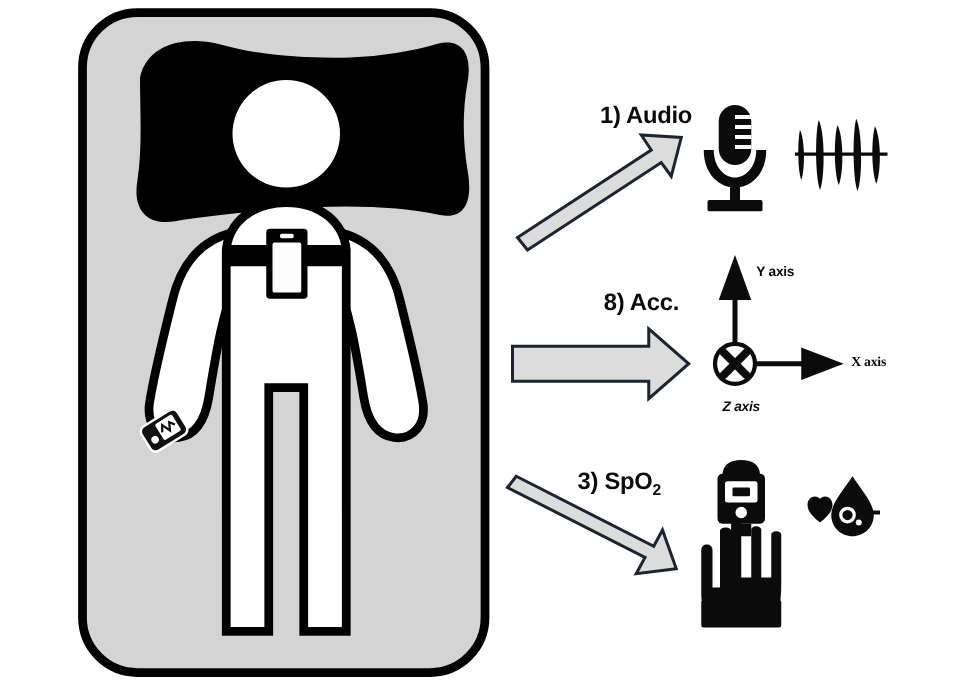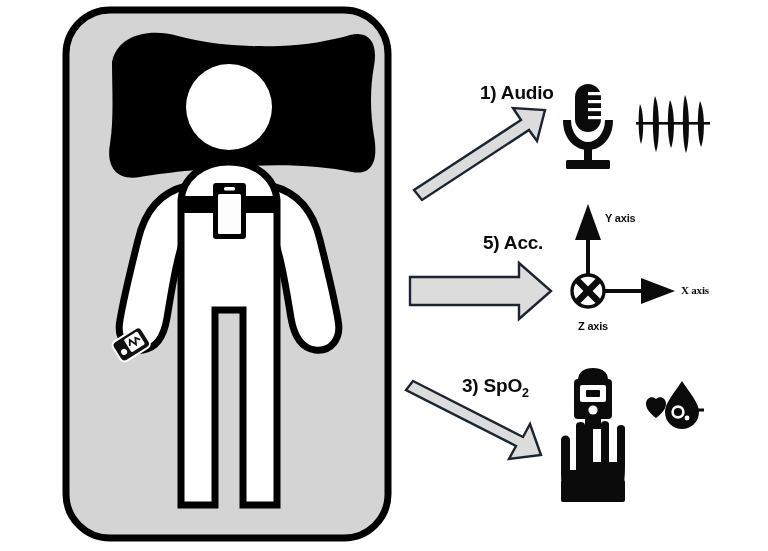--- a/index.html
+++ b/index.html
@@ -42,21 +42,21 @@
   .sub {
     font-size: 0.66em;
     vertical-align: sub;
     line-height: 0;
   }
   #lbl-audio { left: 480px; top: 82px; }
   #lbl-acc   { left: 483px; top: 232px; }
   #lbl-spo2  { left: 462px; top: 375px; }
   #lbl-yaxis { left: 605px; top: 212px; }
   #lbl-xaxis { left: 681px; top: 284px; font-family: Liberation Serif, serif; }
-  #lbl-zaxis { left: 578px; top: 320px; }
+  #lbl-zaxis { left: 578px; top: 320px; font-style: italic; }
 </style>
 </head>
 <body>
 
 <div id="figure">
 
   <svg class="layer" viewBox="0 0 768 551">
 
     <rect x="66" y="10" width="322" height="528" rx="44" ry="44" fill="#d4d4d4" stroke="#000000" stroke-width="7"></rect>
 
@@ -233,21 +233,21 @@
                C 699 422, 691 429, 682 429
                C 673 429, 665 422, 665 412
                C 665 403, 674 393, 682 381 Z" fill="#0b0b0b"></path>
       <circle cx="678" cy="412" r="5.4" fill="none" stroke="#ffffff" stroke-width="2.6"></circle>
       <circle cx="687" cy="418" r="2.4" fill="#ffffff"></circle>
     </g>
   </svg>
 
   <div class="label label-step" id="lbl-audio">1) Audio</div>
 
-  <div class="label label-step" id="lbl-acc">5) Acc.</div>
+  <div class="label label-step" id="lbl-acc">8) Acc.</div>
 
   <div class="label label-step" id="lbl-spo2"><span>3) SpO</span><span class="sub">2</span></div>
 
   <div class="label label-axis" id="lbl-yaxis">Y axis</div>
 
   <div class="label label-axis" id="lbl-xaxis">X axis</div>
 
   <div class="label label-axis" id="lbl-zaxis">Z axis</div>
 
 </div>

